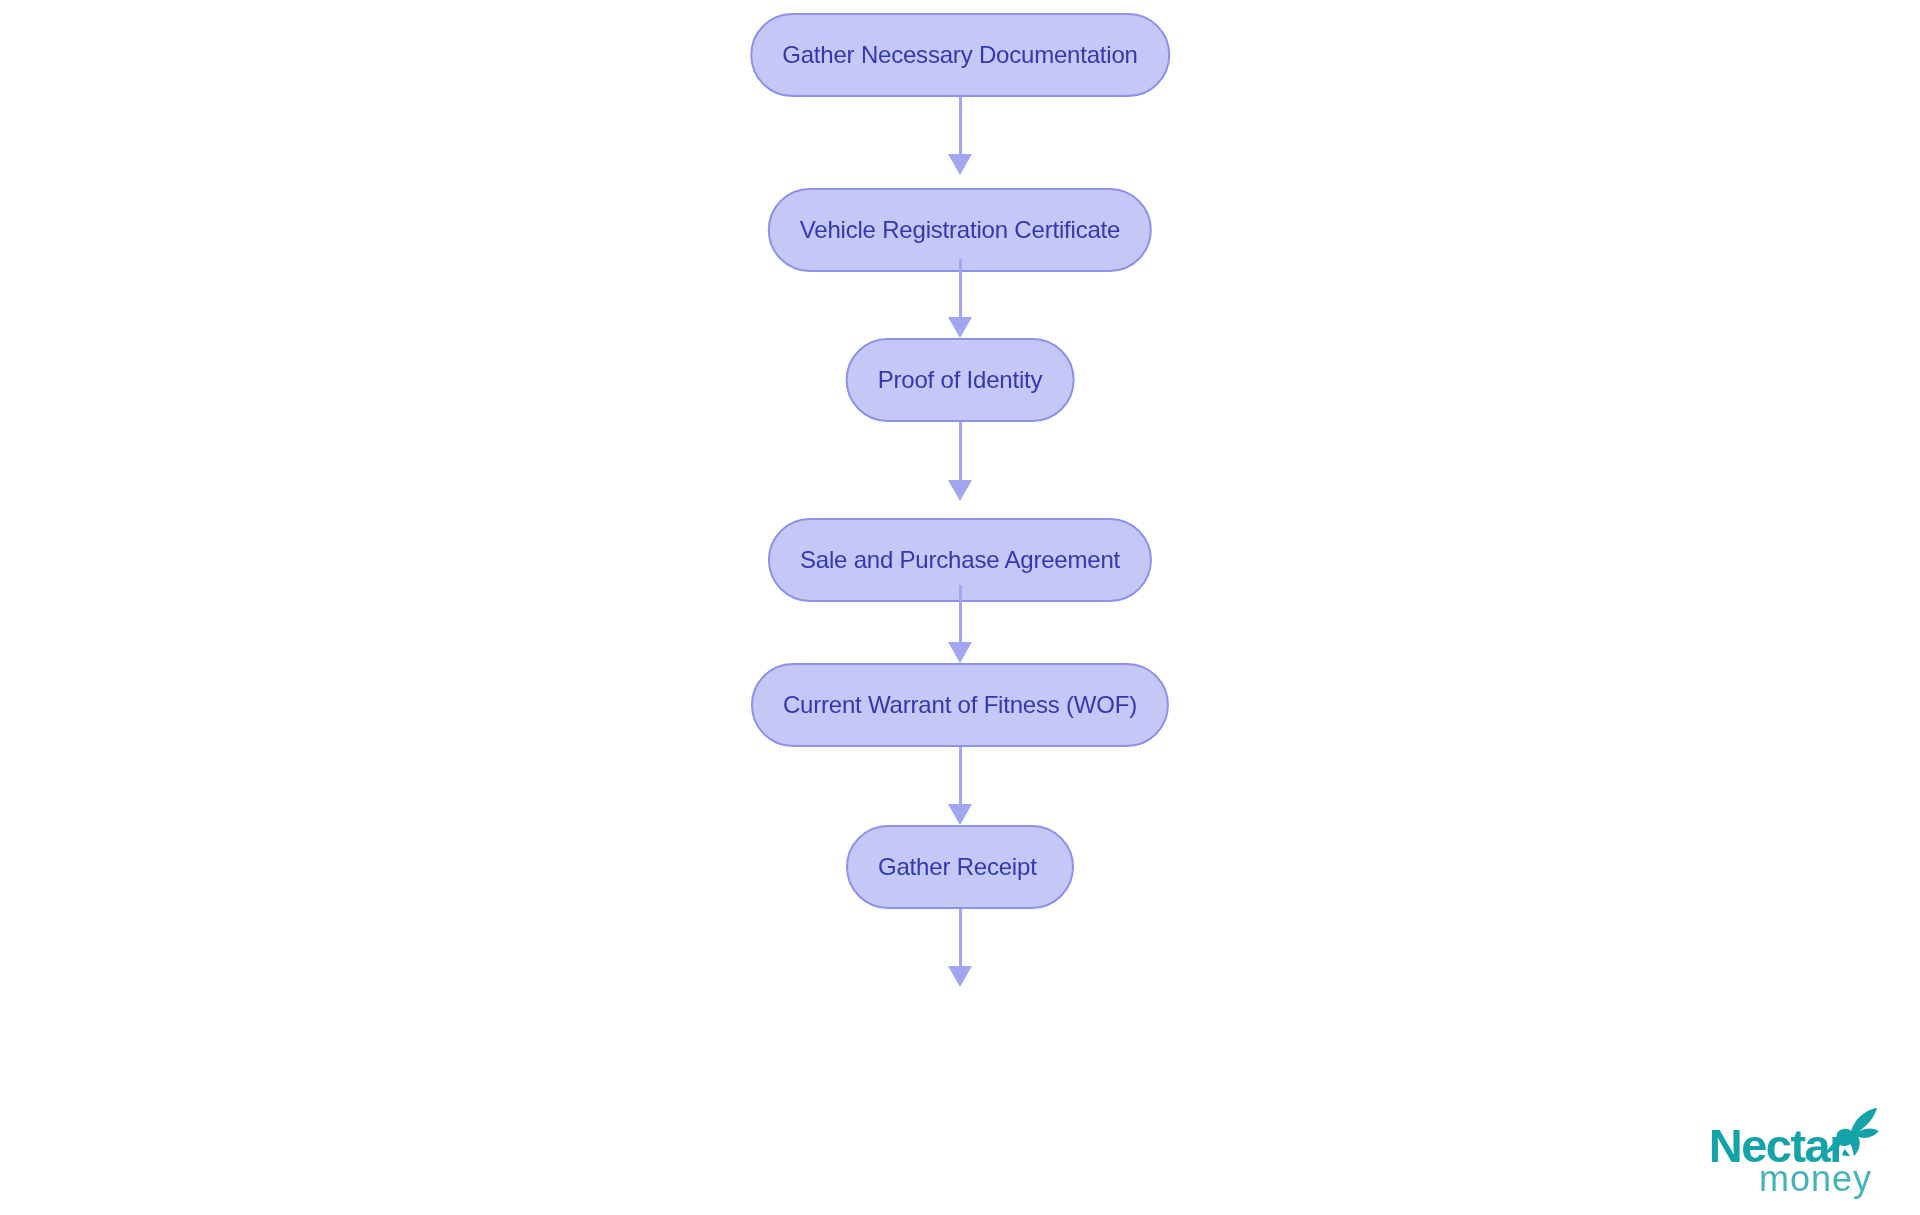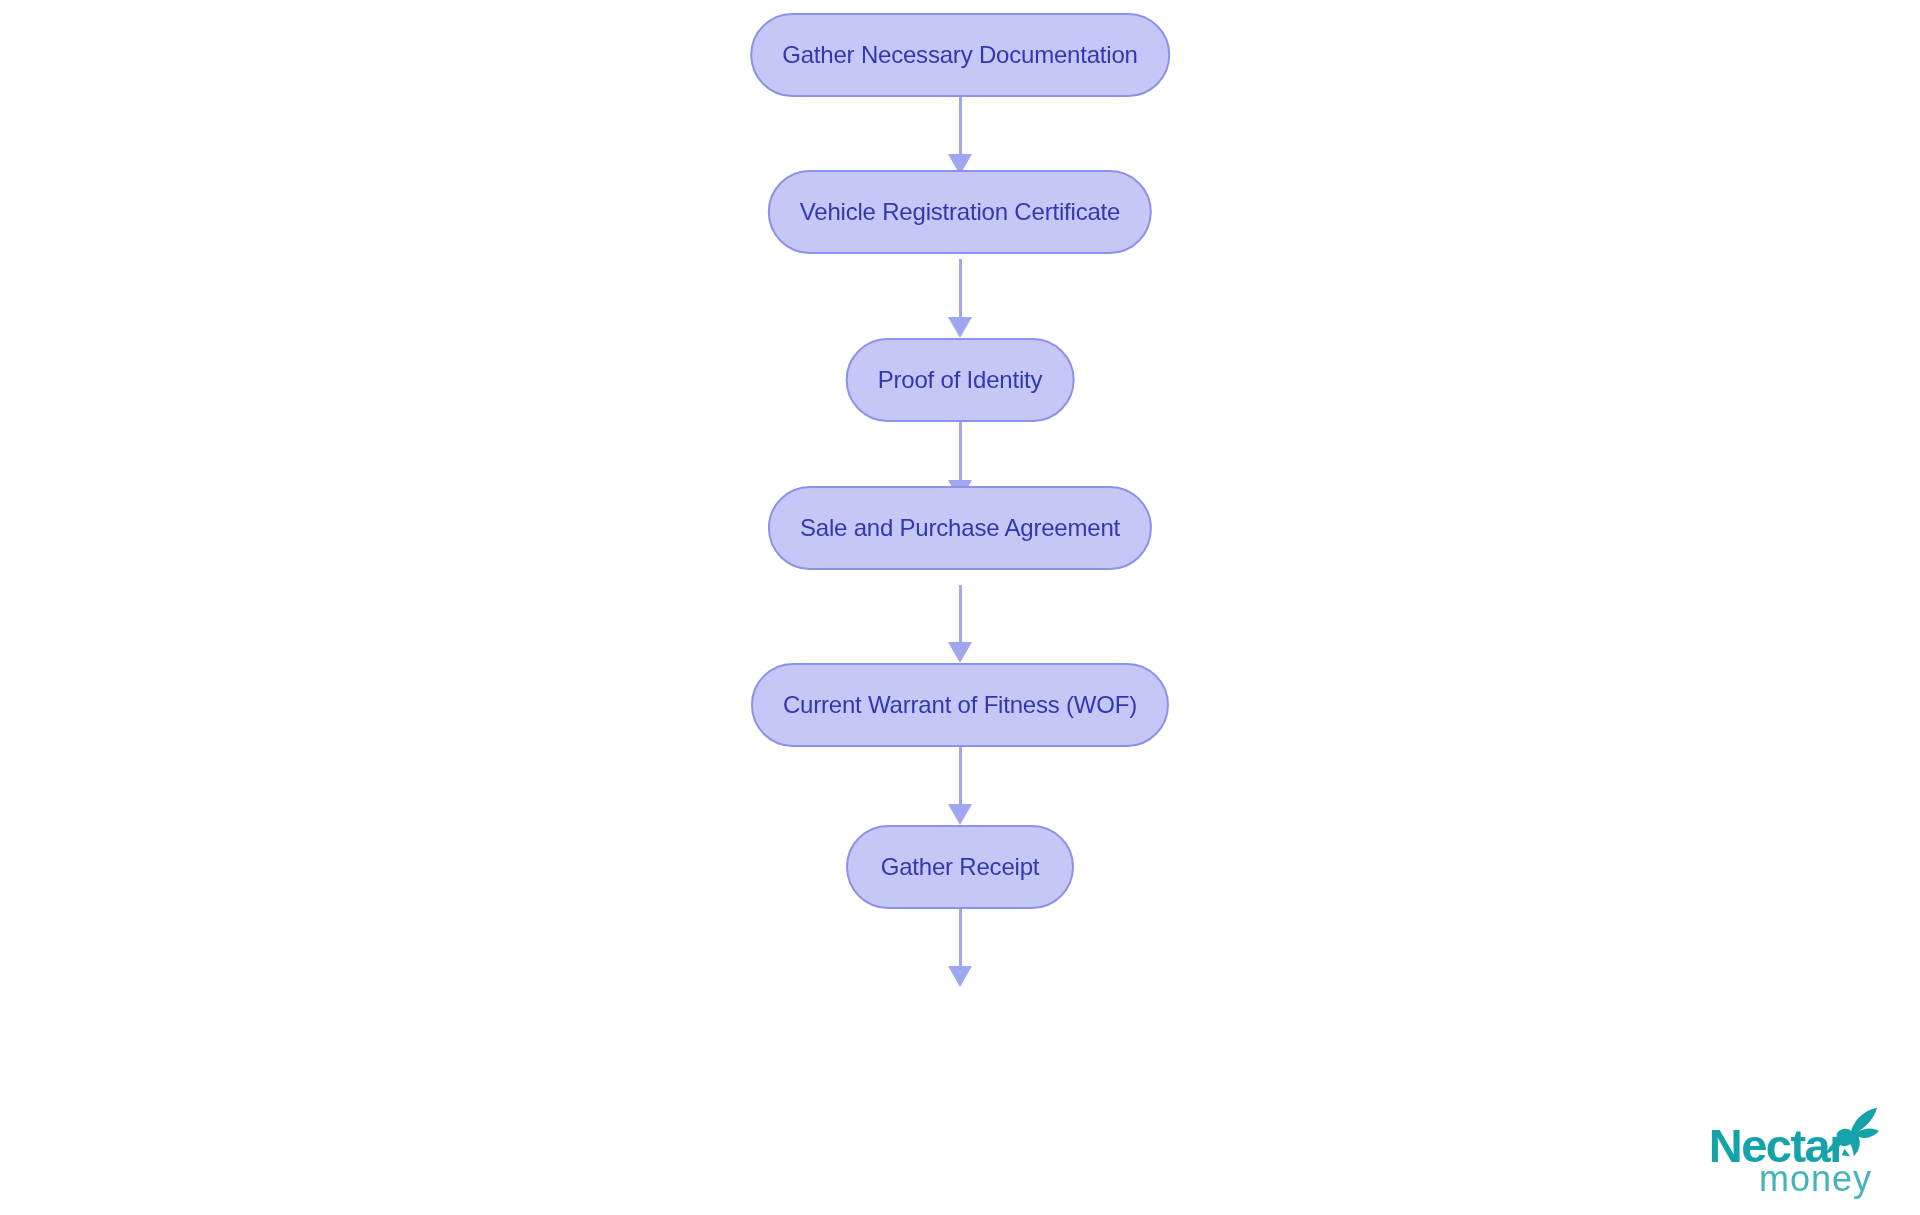--- a/index.html
+++ b/index.html
@@ -26,21 +26,20 @@
   .node {
     position: absolute;
     left: 50%;
     transform: translateX(-50%);
     height: 84px;
     border-radius: 42px;
     background: var(--node-fill);
     border: 2px solid var(--node-border);
     display: flex;
     align-items: center;
-    justify-content: center;
     padding: 0 30px;
     white-space: nowrap;
   }
   .node-label {
     font-size: 24px;
     letter-spacing: -0.2px;
     color: var(--node-text);
   }
   .arrow {
     position: absolute;
@@ -102,39 +101,39 @@
 
   <div class="node" style="top:13px; min-width:394px;">
     <span class="node-label">Gather Necessary Documentation</span>
   </div>
 
   <div class="arrow" style="top:97px; height:78px;">
     <div class="arrow-line"></div>
     <div class="arrow-head"></div>
   </div>
 
-  <div class="node" style="top:170px; min-width:366px;">
+  <div class="node" style="top:188px; min-width:366px;">
     <span class="node-label">Vehicle Registration Certificate</span>
   </div>
 
   <div class="arrow" style="top:259px; height:79px;">
     <div class="arrow-line"></div>
     <div class="arrow-head"></div>
   </div>
 
   <div class="node" style="top:338px; min-width:217px;">
     <span class="node-label">Proof of Identity</span>
   </div>
 
   <div class="arrow" style="top:422px; height:79px;">
     <div class="arrow-line"></div>
     <div class="arrow-head"></div>
   </div>
 
-  <div class="node" style="top:486px; min-width:355px;">
+  <div class="node" style="top:518px; min-width:355px;">
     <span class="node-label">Sale and Purchase Agreement</span>
   </div>
 
   <div class="arrow" style="top:585px; height:78px;">
     <div class="arrow-line"></div>
     <div class="arrow-head"></div>
   </div>
 
   <div class="node" style="top:663px; min-width:390px;">
     <span class="node-label">Current Warrant of Fitness (WOF)</span>

